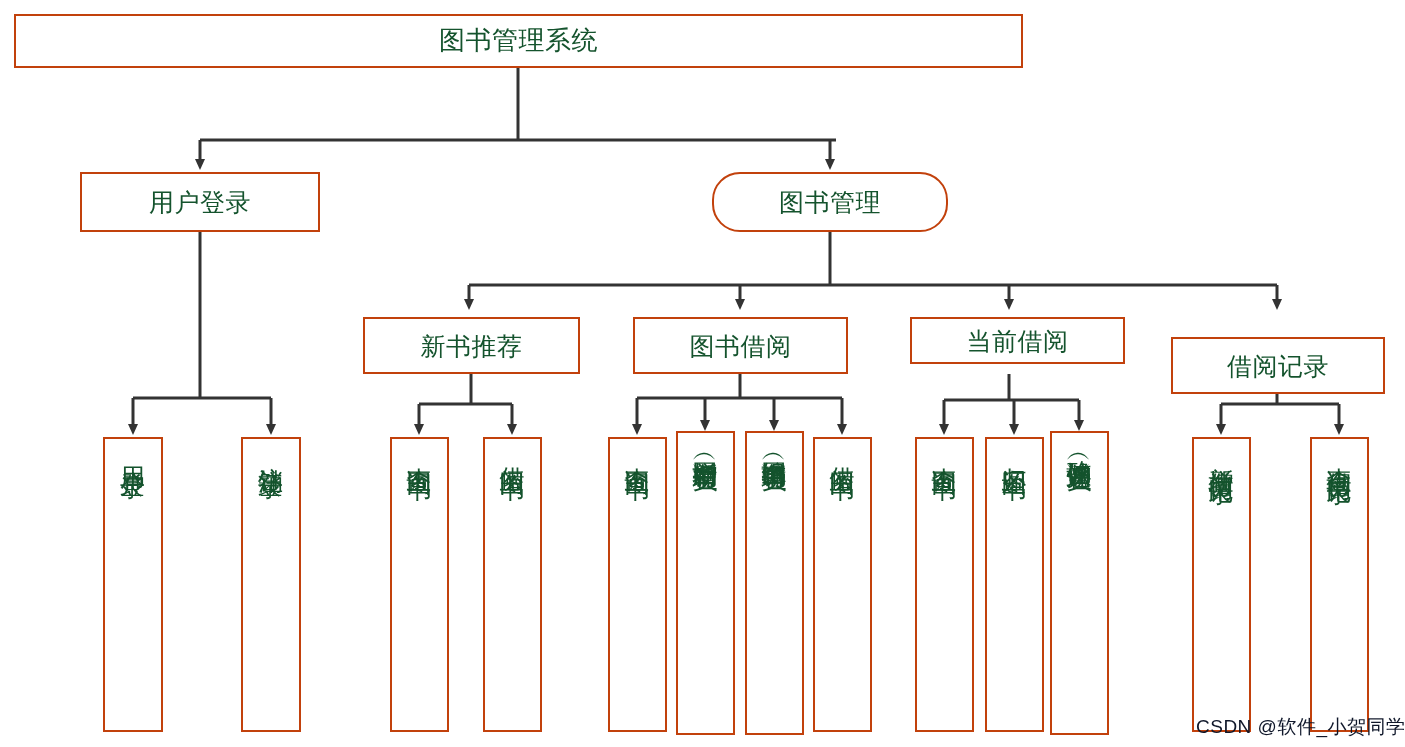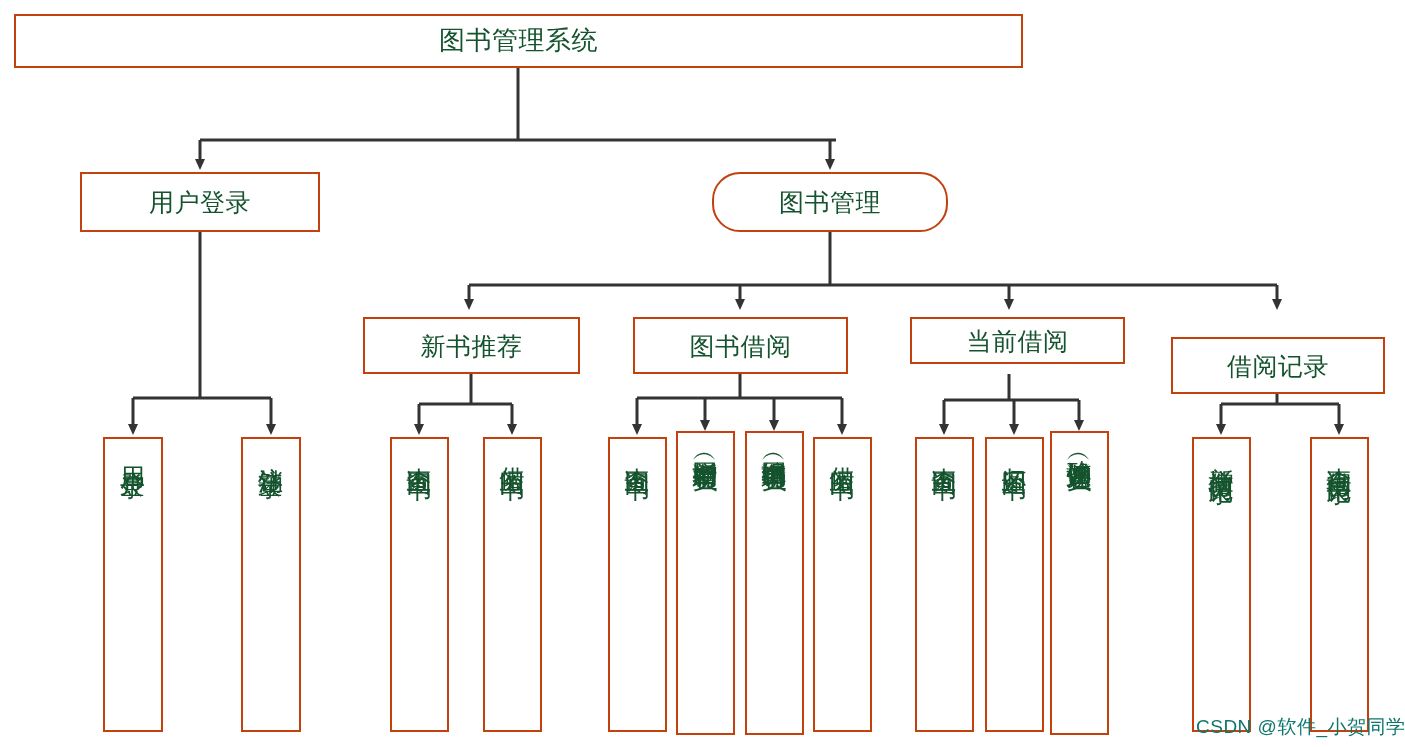--- a/index.html
+++ b/index.html
@@ -59,21 +59,21 @@
   }
   .node.vert.tall .lbl {
     letter-spacing: 1px;
   }
   .node.root .lbl { font-size: 26px; }
   .watermark {
     position: absolute;
     left: 1196px;
     top: 714px;
     font-size: 19px;
-    color: #0f766e;
+    color: #0f172a;
     white-space: nowrap;
     letter-spacing: 0.5px;
   }
 </style>
 </head>
 <body>
 
 <div id="canvas">
 
   <svg class="wires" viewBox="0 0 1405 747">

